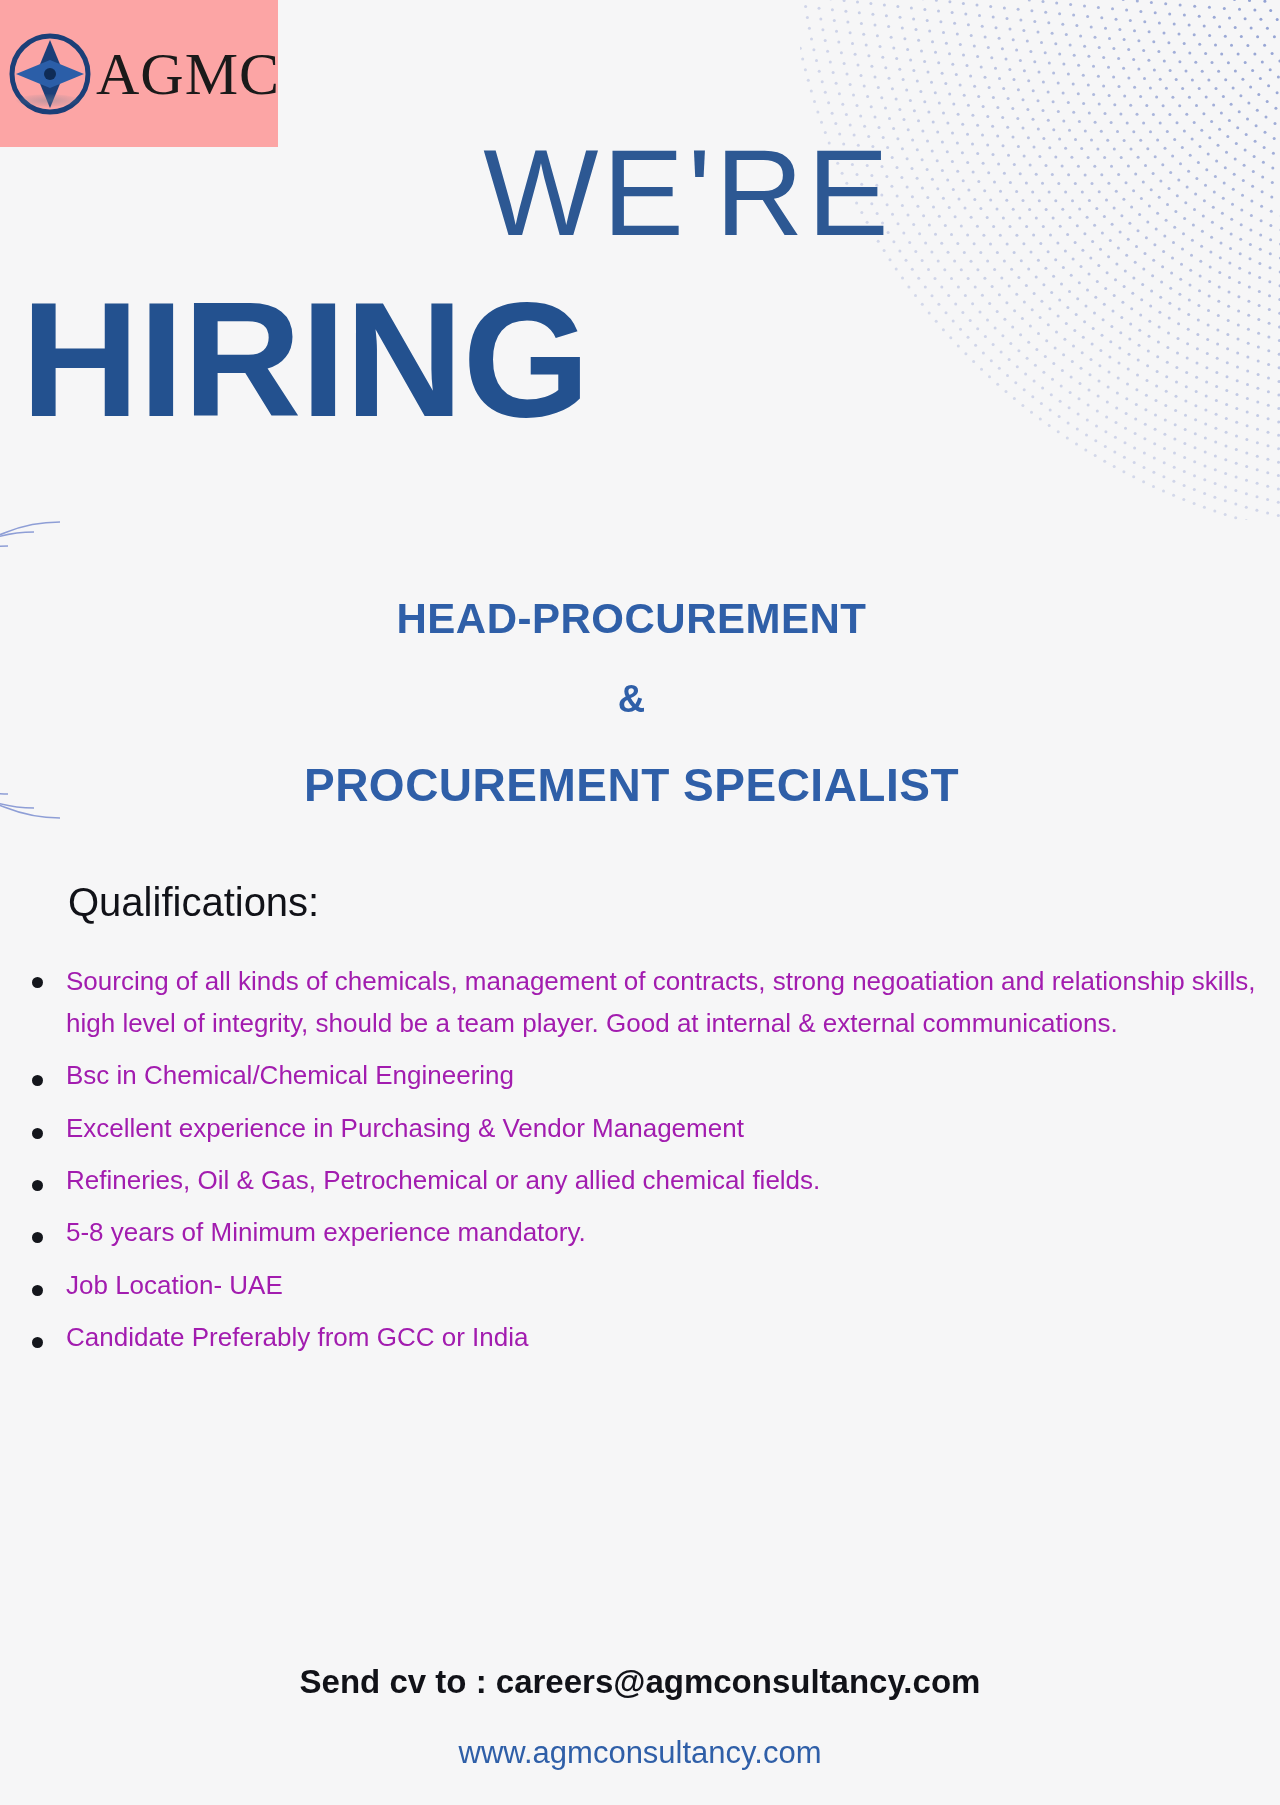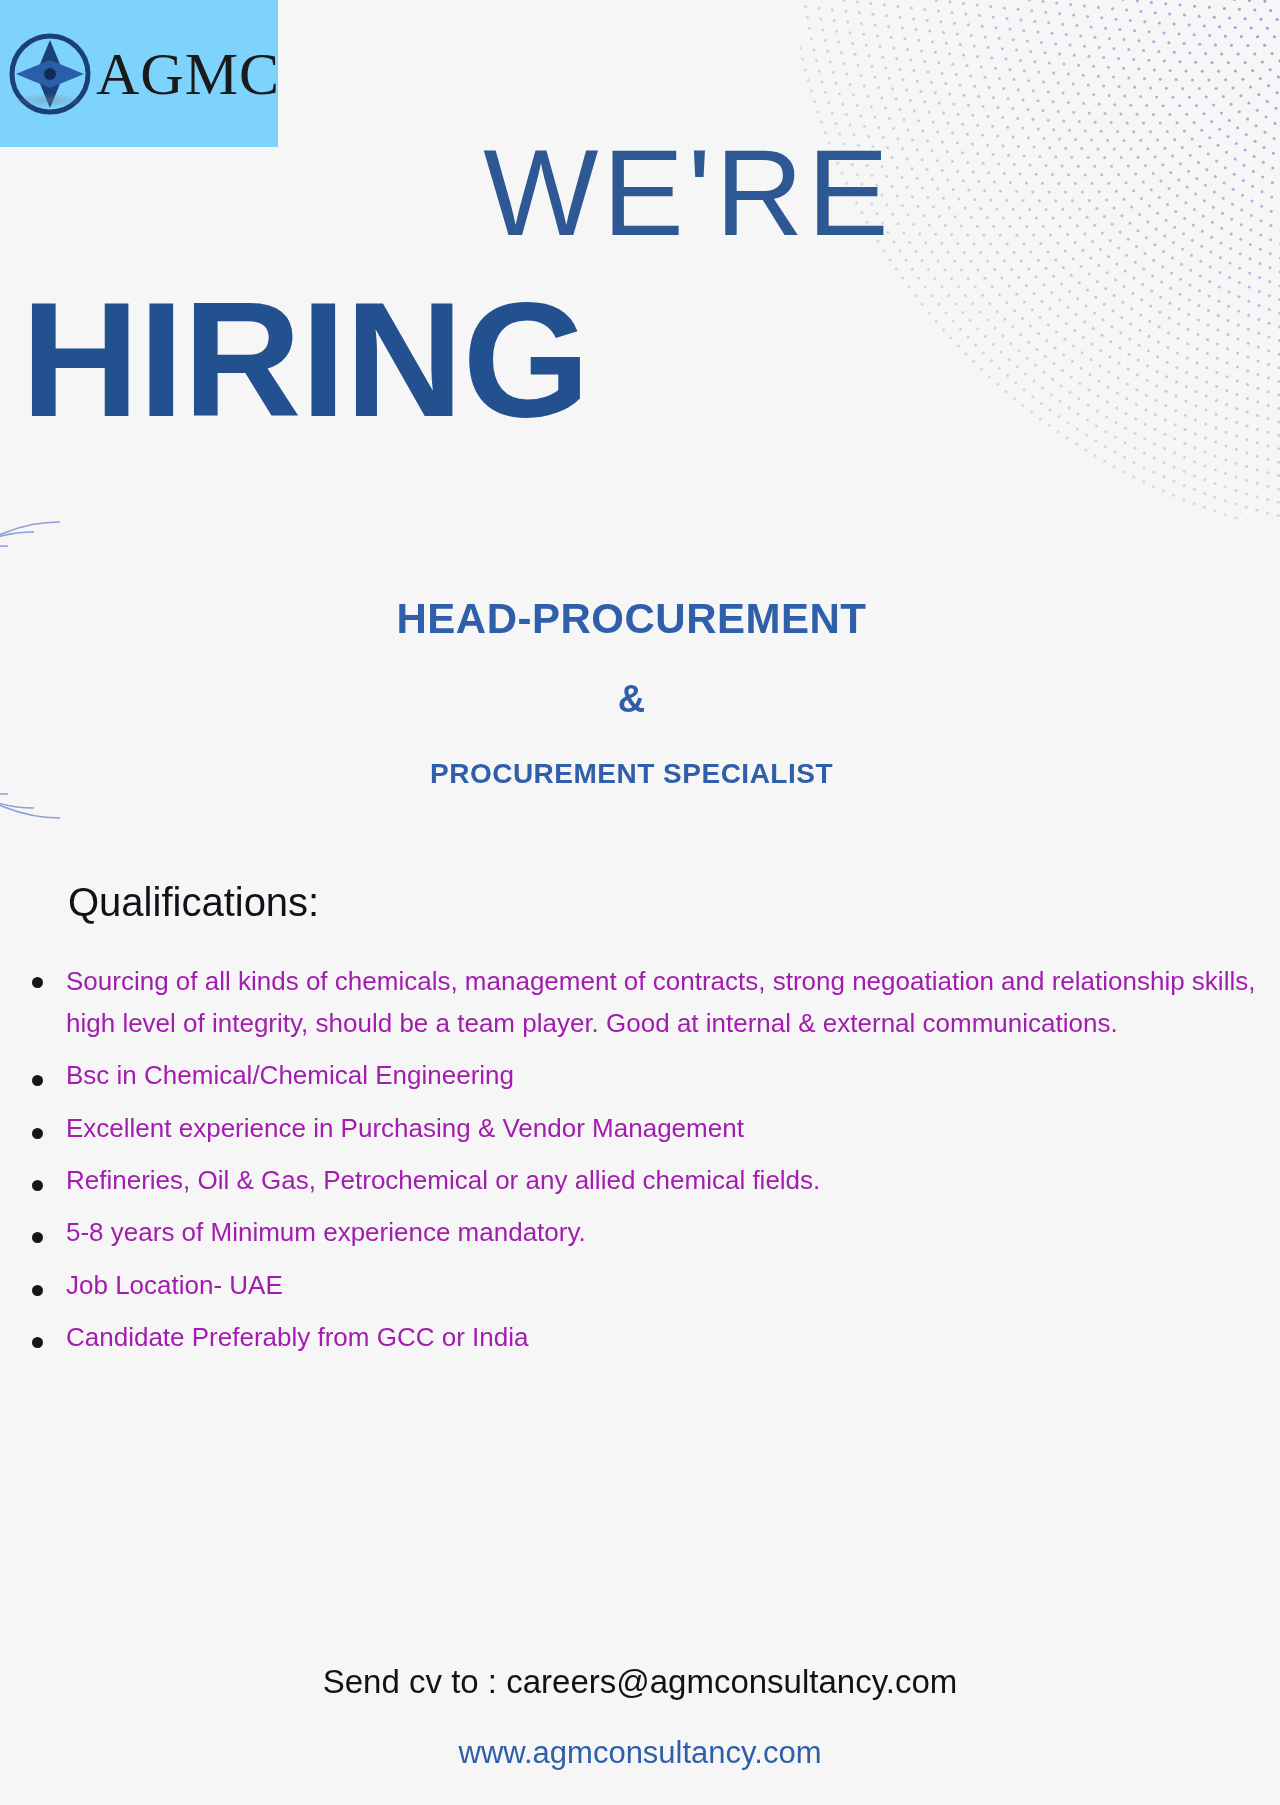--- a/index.html
+++ b/index.html
@@ -42,21 +42,21 @@
     pointer-events: none;
   }
 
   
   .logo-box {
     position: absolute;
     top: 0;
     left: 0;
     width: 278px;
     height: 147px;
-    background: #7dd3fc;
+    background: #fca5a5;
     display: flex;
     align-items: center;
     padding-left: 8px;
     box-sizing: border-box;
   }
   .logo-mark {
     width: 84px;
     height: 84px;
     flex: 0 0 auto;
     position: relative;
@@ -113,21 +113,21 @@
   .role-1, .role-amp, .role-2 {
     position: absolute;
     left: 0;
     width: 1263px;
     text-align: center;
     font-weight: bold;
     color: #2f5fa8;
   }
   .role-1 { top: 595px; font-size: 42px; letter-spacing: 0.5px; }
   .role-amp { top: 678px; font-size: 38px; color: #2f5fa8; }
-  .role-2 { top: 758px; font-size: 28px; letter-spacing: 0.5px; }
+  .role-2 { top: 758px; font-size: 46px; letter-spacing: 0.5px; }
 
   
   .qual-title {
     position: absolute;
     top: 880px;
     left: 68px;
     font-size: 40px;
     font-weight: normal;
     color: #111218;
   }
@@ -164,21 +164,21 @@
   }
 
   
   .send-cv {
     position: absolute;
     top: 1663px;
     left: 0;
     width: 1280px;
     text-align: center;
     font-size: 33px;
-    font-weight: normal;
+    font-weight: bold;
     color: #111218;
   }
   .website {
     position: absolute;
     top: 1735px;
     left: 0;
     width: 1280px;
     text-align: center;
     font-size: 31px;
     font-weight: normal;

